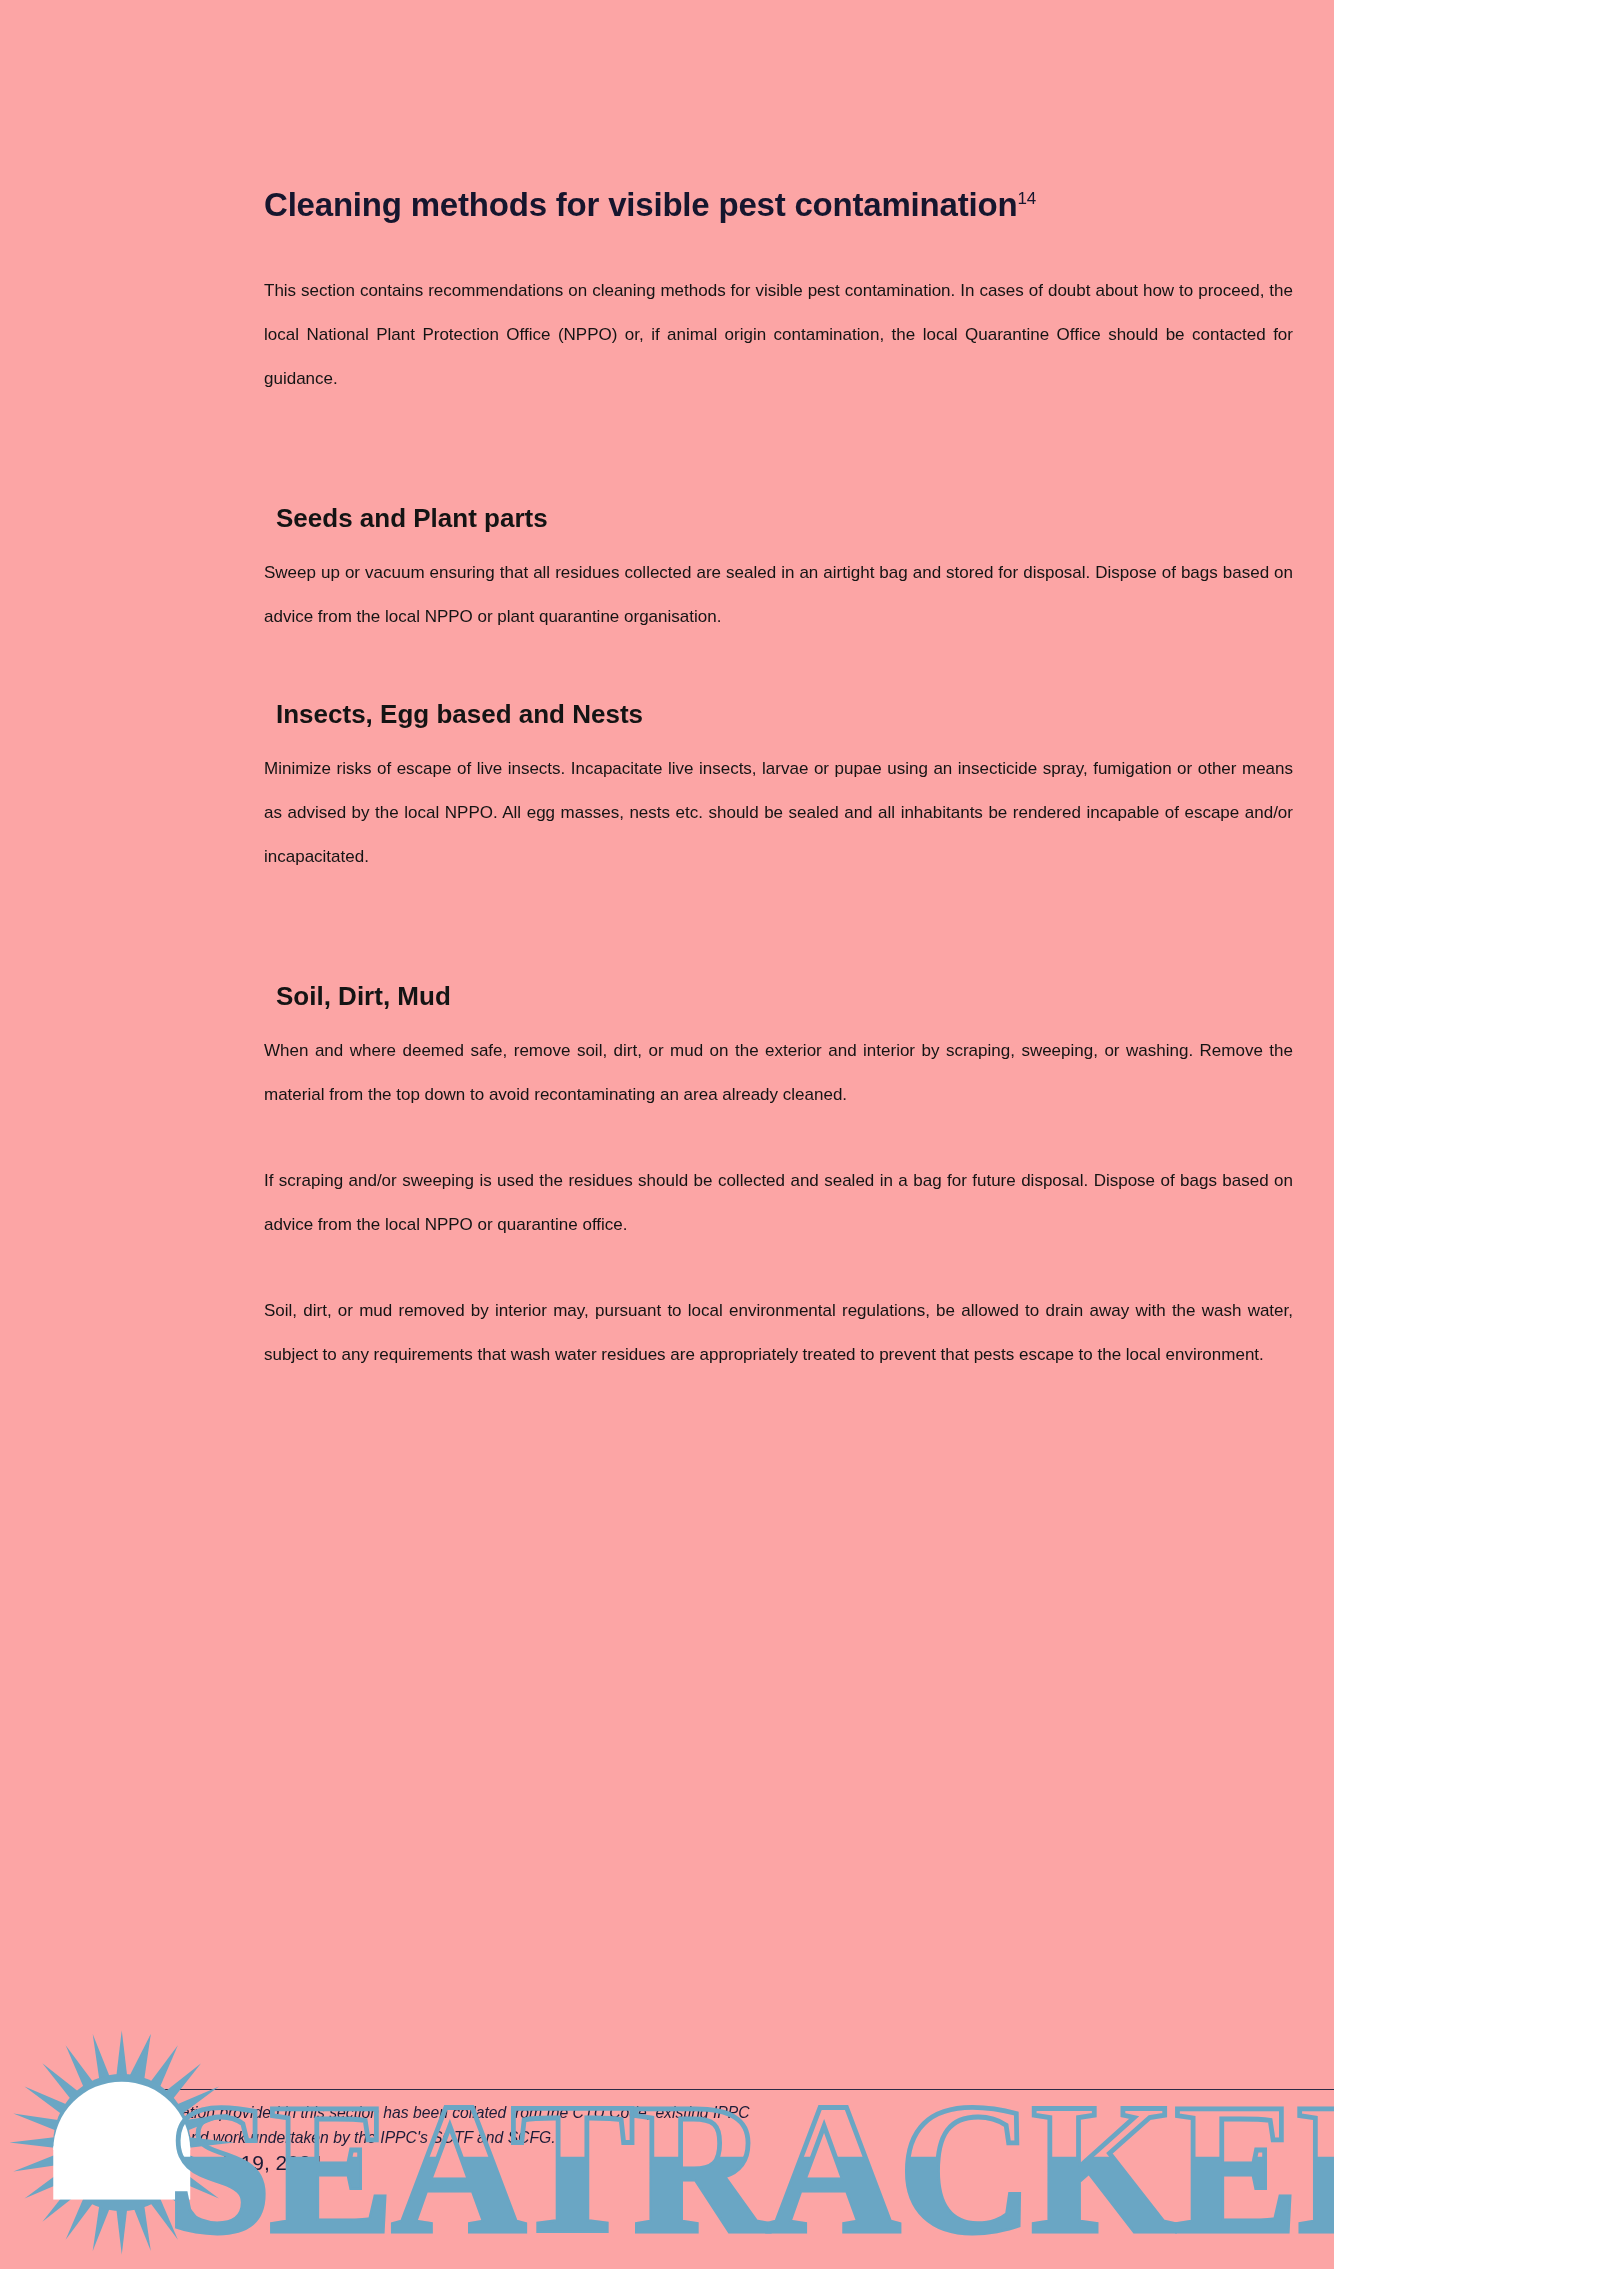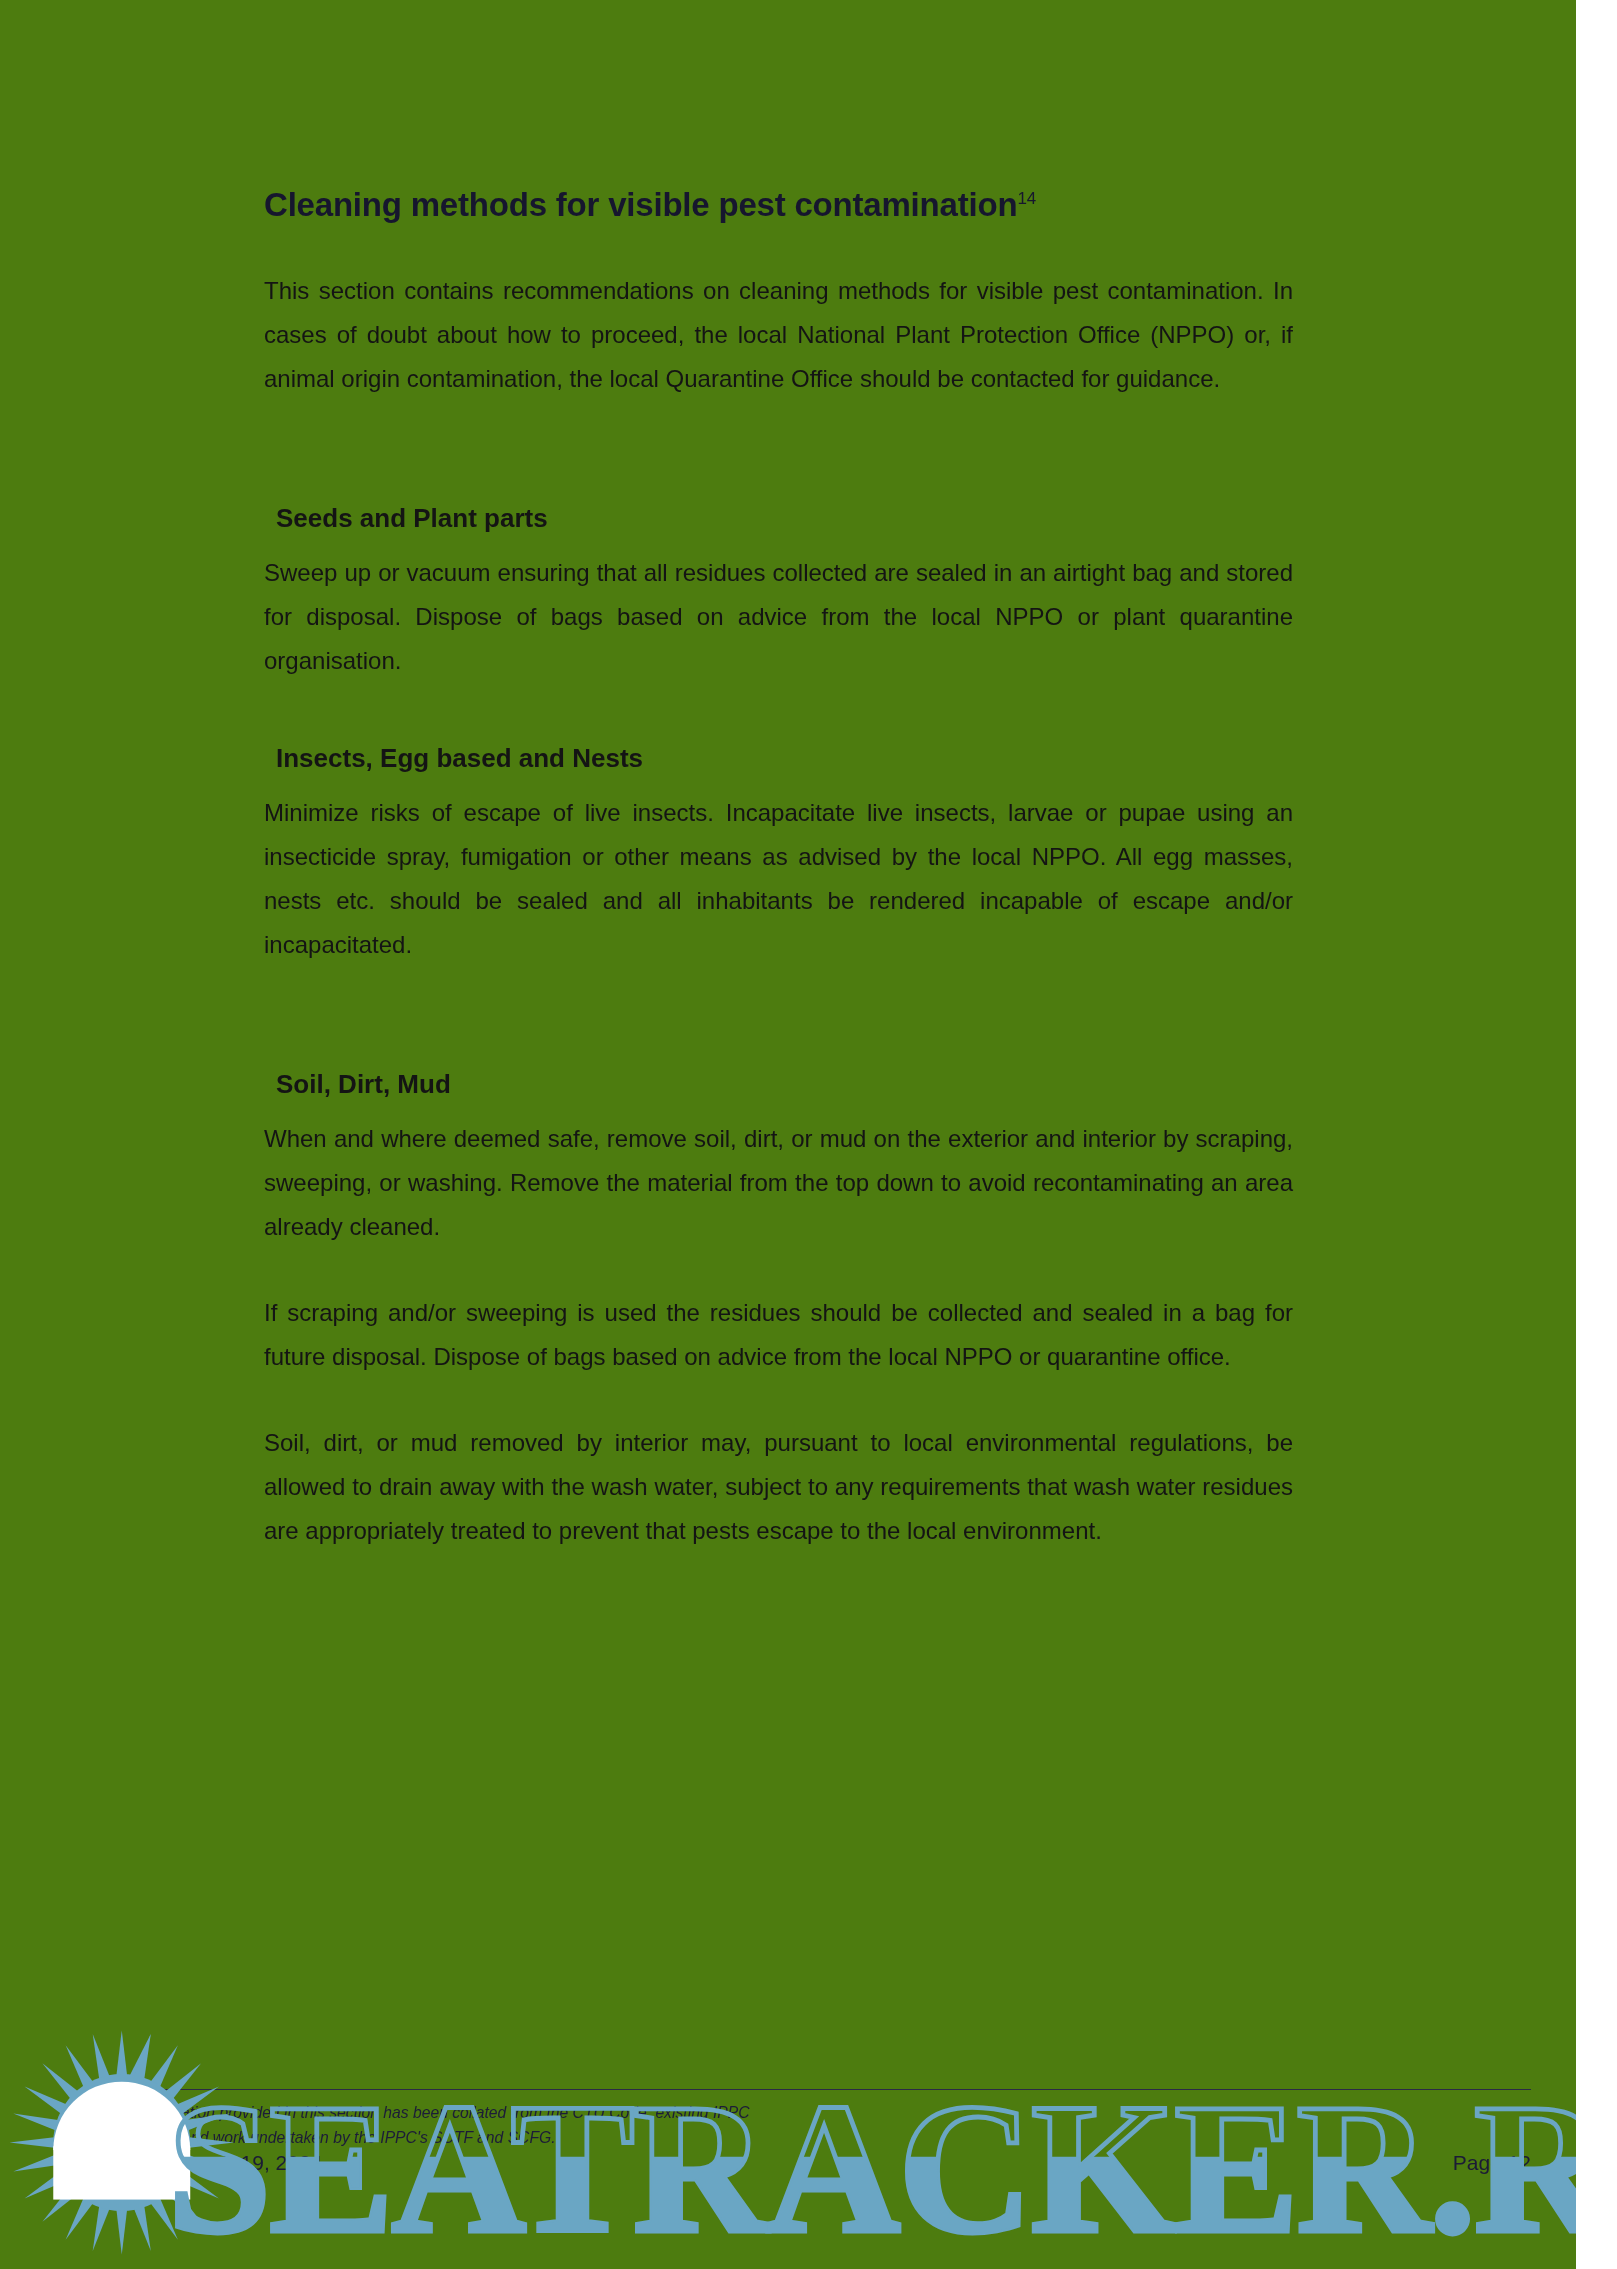--- a/index.html
+++ b/index.html
@@ -6,23 +6,23 @@
   html, body {
     margin: 0;
     padding: 0;
     background: #ffffff;
   }
   body {
     font-family: "Liberation Sans", sans-serif;
   }
   .page {
     position: relative;
-    width: 1576px;
+    width: 1334px;
     height: 2269px;
-    background: #4d7c0f;
+    background: #fca5a5;
     overflow: hidden;
     box-sizing: border-box;
     padding-left: 32px;
   }
 
   
   .content {
     position: absolute;
     left: 264px;
     top: 186px;
@@ -40,21 +40,21 @@
   }
   .doc-title .sup {
     font-size: 17px;
     font-weight: normal;
     vertical-align: super;
     color: #16162e;
     letter-spacing: 0;
   }
 
   p.body-text {
-    font-size: 24px;
+    font-size: 17px;
     line-height: 44px;
     color: #141414;
     margin: 0;
     text-align: justify;
     text-justify: inter-word;
     hyphens: none;
   }
   p.body-text.ragged {
     text-align: left;
   }

